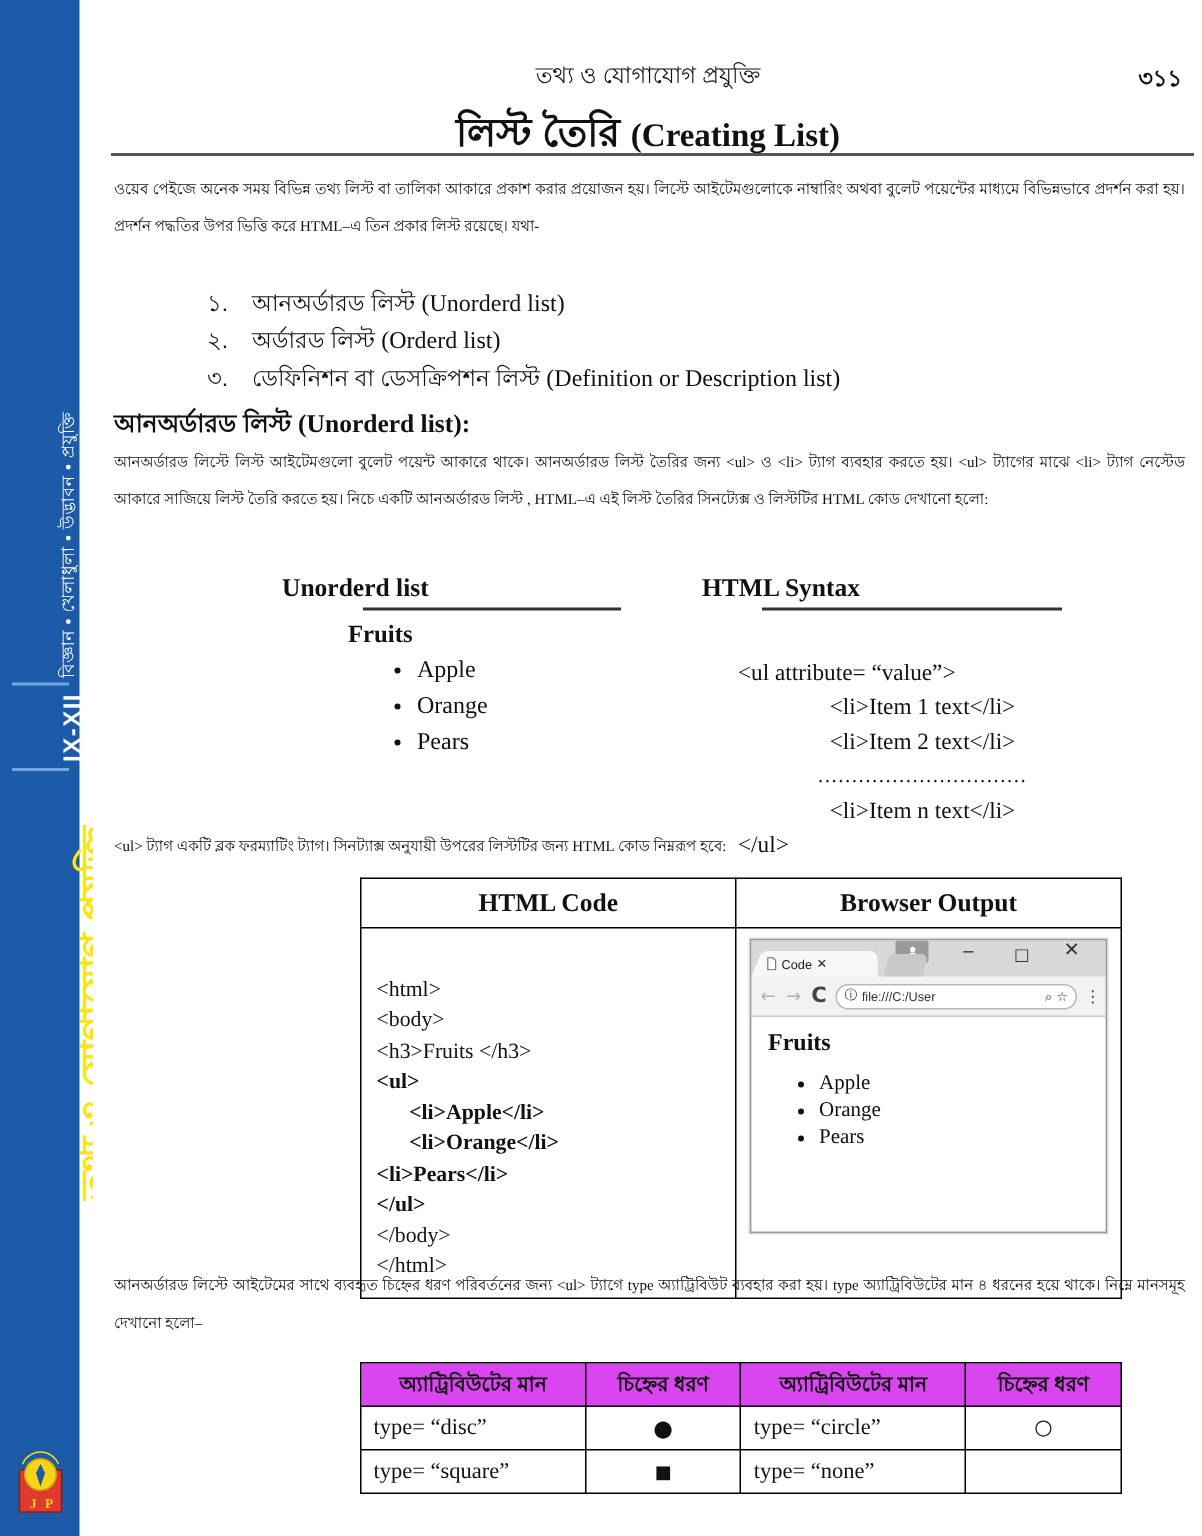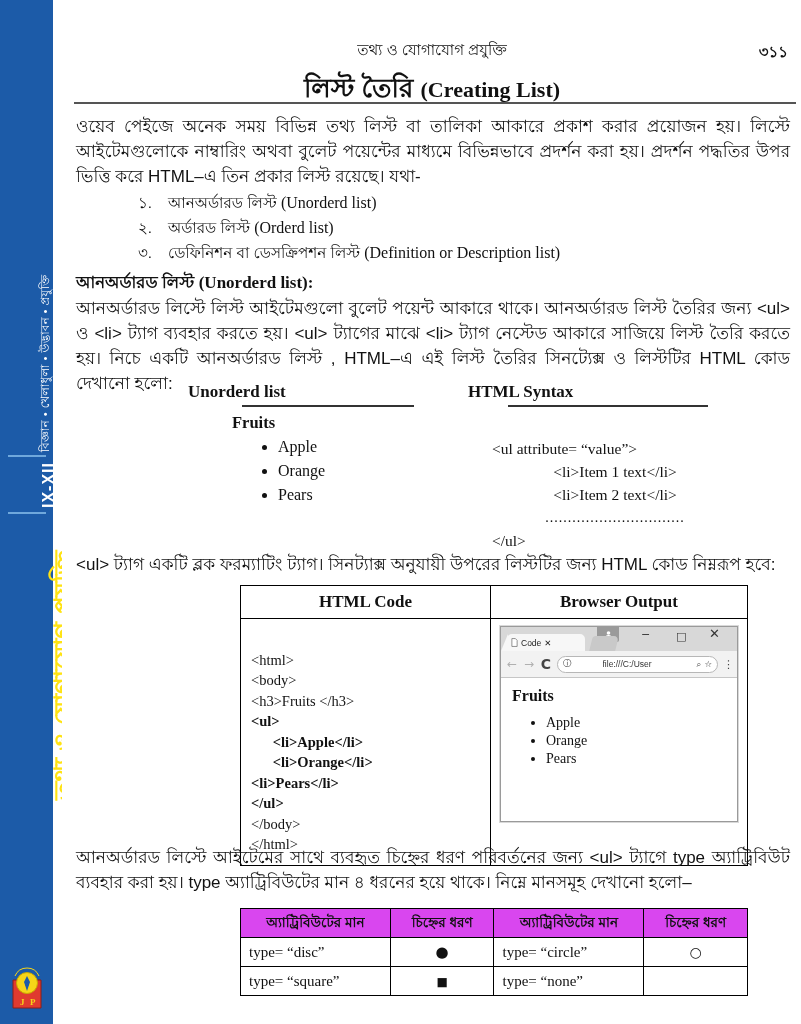--- a/index.html
+++ b/index.html
@@ -95,22 +95,22 @@
     font-size: 26px;
   }
   #title-rule {
     position: absolute; left: 6px; top: 102px; width: 722px; height: 2px;
     background: #555;
   }
 
   
   .para {
     position: absolute;
-    font-family: Liberation Sans, sans-serif;
-    font-size: 17px;
+    font-family: Liberation Serif, serif;
+    font-size: 10px;
     line-height: 25px;
     text-align: justify;
     text-justify: inter-word;
   }
   #intro-para { left: 8px; top: 114px; width: 714px; }
 
   
   #type-list {
     position: absolute; left: 70px; top: 190px; width: 640px;
     font-family: "Liberation Sans", "DejaVu Sans", sans-serif;
@@ -257,21 +257,21 @@
   #omnibox {
     flex: 1; height: 17px;
     border: 1px solid #b7b7b7; border-radius: 9px;
     background: #fff;
     display: flex; align-items: center; gap: 3px;
     padding: 0 5px;
     font-family: "Liberation Sans", "DejaVu Sans", sans-serif;
     font-size: 8.5px; color: #333;
     overflow: hidden;
   }
-  #omnibox-url { flex: 1; white-space: nowrap; overflow: hidden; margin-left: 28px; }
+  #omnibox-url { flex: 1; white-space: nowrap; overflow: hidden; }
   #menu-ico { font-size: 11px; color: #444; width: 9px; text-align: center; }
   #browser-viewport {
     background: #fff; height: 143px; padding: 9px 0 0 11px;
   }
   #browser-h3 {
     font-family: "Liberation Serif", "DejaVu Serif", serif;
     font-size: 16px; font-weight: bold; margin: 0 0 9px 0;
   }
   #browser-ul {
     margin: 0; padding-left: 34px;
@@ -381,20 +381,21 @@
       </ul>
     </div>
     <div class="col" id="syn-right">
       <div class="col-head">HTML Syntax</div>
       <div class="col-rule"></div>
       <div class="syntax-code">
         <div class="ln-left">&lt;ul  attribute= “value”&gt;</div>
         <div class="ln-indent">&lt;li&gt;Item 1 text&lt;/li&gt;</div>
         <div class="ln-indent">&lt;li&gt;Item 2 text&lt;/li&gt;</div>
         <div class="dots ln-indent">...............................</div>
+        <div class="ln-indent">&lt;li&gt;Item n text&lt;/li&gt;</div>
         <div class="ln-left">&lt;/ul&gt;</div>
       </div>
     </div>
   </div>
 
   <div class="para" id="ul-block-para">&lt;ul&gt; ট্যাগ একটি ব্লক ফরম্যাটিং ট্যাগ। সিনট্যাক্স অনুযায়ী উপরের লিস্টটির জন্য HTML কোড নিম্নরূপ হবে:</div>
 
   <table id="code-table">
     <tbody>
           <tr>

